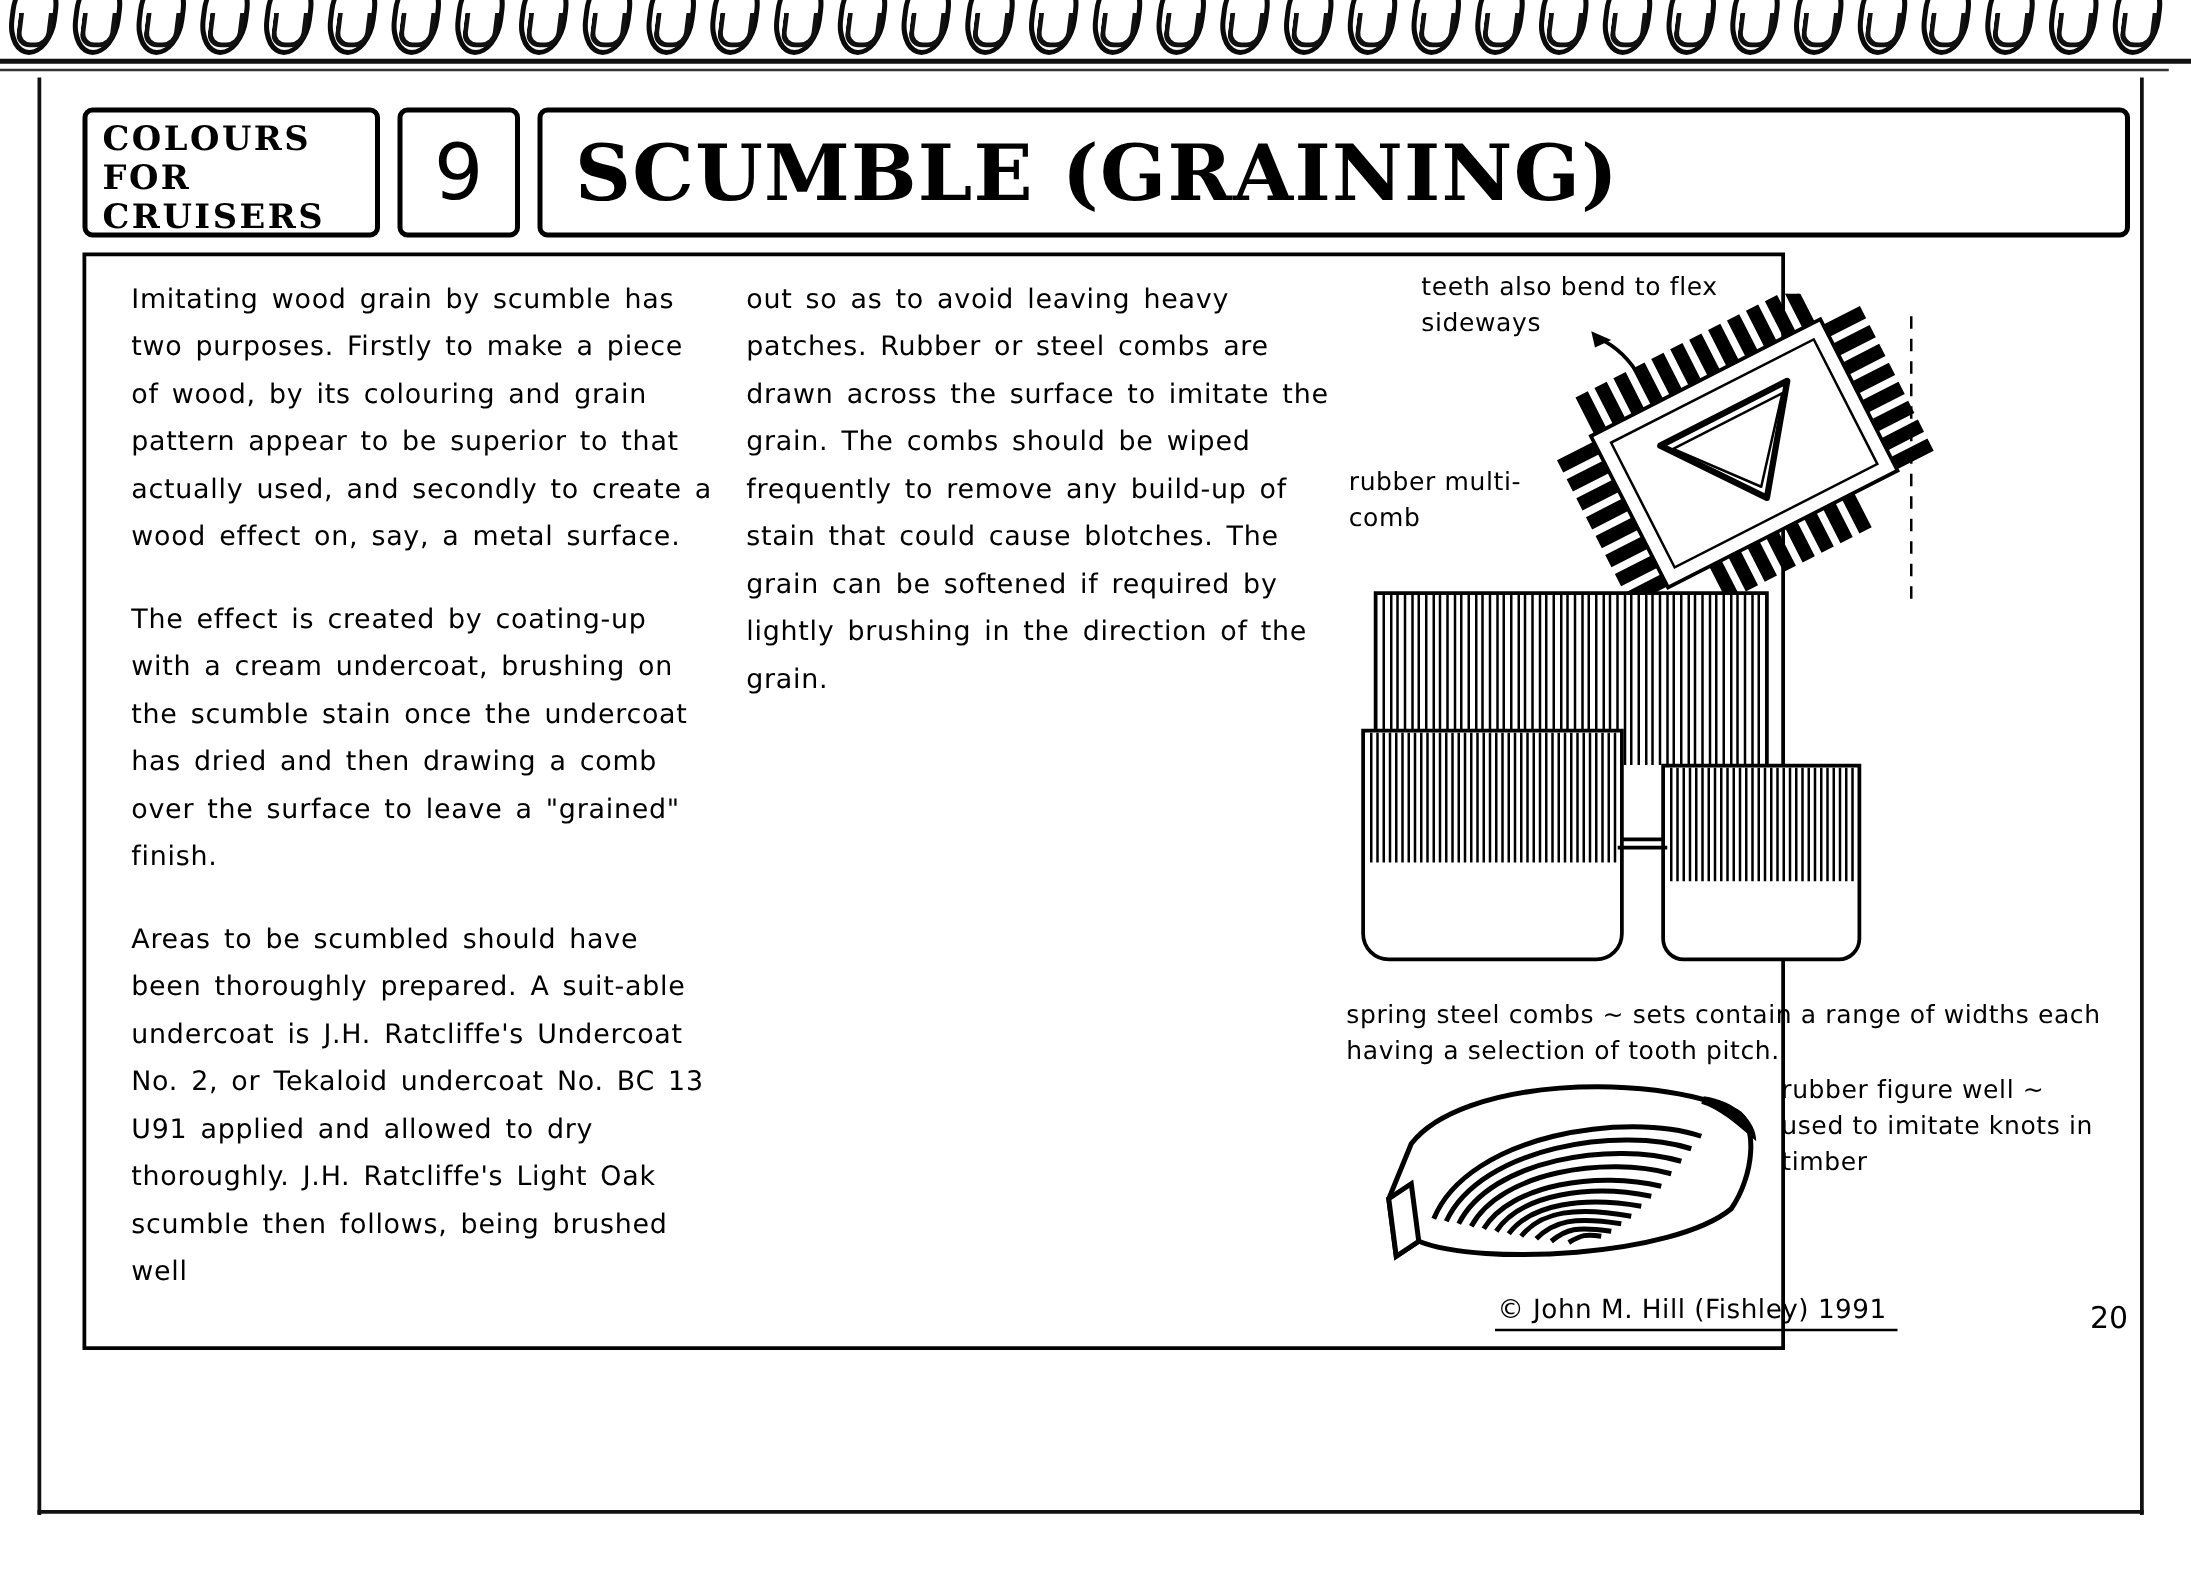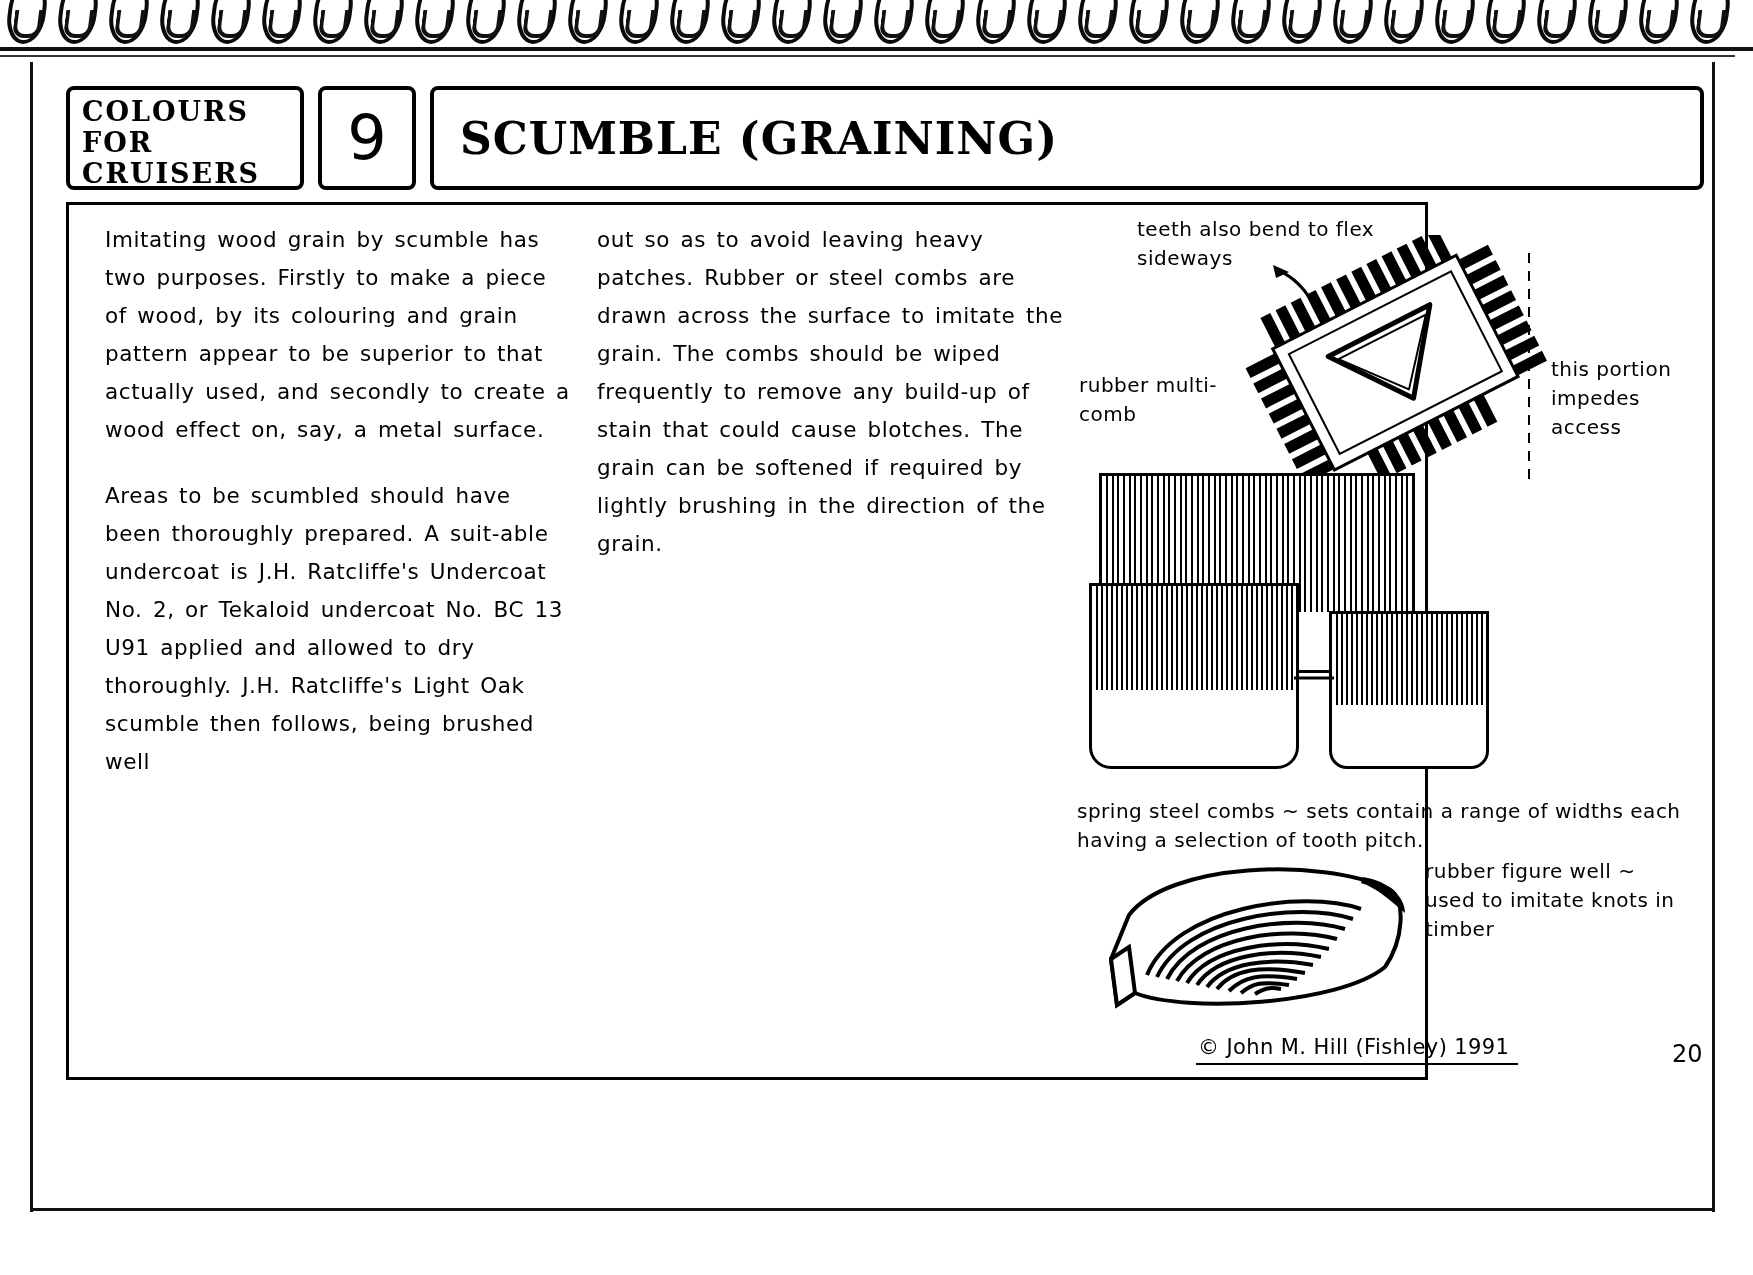--- a/index.html
+++ b/index.html
@@ -24,21 +24,21 @@
 
   
   .header{position:absolute;left:66px;top:86px;width:1638px;height:106px;}
   .hdr-box{position:absolute;border:4px solid #000;border-radius:8px;background:#fff;box-sizing:border-box;}
   .hdr-series{left:0;top:0;width:238px;height:104px;padding:6px 0 0 12px;}
   .hdr-series div{font-family:"DejaVu Serif",serif;font-weight:bold;font-size:27px;
       letter-spacing:2px;line-height:31px;}
   .hdr-num{left:252px;top:0;width:98px;height:104px;display:flex;align-items:center;justify-content:center;}
   .hdr-num span{font-family:"DejaVu Sans",sans-serif;font-size:62px;font-weight:400;line-height:1;}
   .hdr-title{left:364px;top:0;width:1274px;height:104px;display:flex;align-items:center;padding-left:26px;}
-  .hdr-title span{font-family:"DejaVu Serif",serif;font-weight:bold;font-size:44px;letter-spacing:1px;}
+  .hdr-title span{font-family:"DejaVu Serif",serif;font-weight:bold;font-size:62px;letter-spacing:1px;}
 
   
   .bodyframe{position:absolute;left:66px;top:202px;width:1362px;height:878px;
       border:3px solid #000;box-sizing:border-box;background:#fff;}
 
   
   .hand{font-family:"DejaVu Sans",sans-serif;font-size:21.5px;line-height:38px;
         letter-spacing:0.6px;word-spacing:3px;}
   .hand p{margin:0 0 28px 0;}
 
@@ -136,20 +136,21 @@
   <div class="hdr-box hdr-title">
     <span>SCUMBLE (GRAINING)</span>
   </div>
 
 </div>
 
 <div class="bodyframe">
 
   <div class="col col1 hand colpad" id="col1">
       <p>Imitating wood grain by scumble has two purposes. Firstly to make a piece of wood, by its colouring and grain pattern appear to be superior to that actually used, and secondly to create a wood effect on, say, a metal surface.</p>
+      <p>The effect is created by coating-up with a cream undercoat, brushing on the scumble stain once the undercoat has dried and then drawing a comb over the surface to leave a "grained" finish.</p>
       <p>Areas to be scumbled should have been thoroughly prepared. A suit-able undercoat is J.H. Ratcliffe's Undercoat No. 2, or Tekaloid undercoat No. BC 13 U91 applied and allowed to dry thoroughly. J.H. Ratcliffe's Light Oak scumble then follows, being brushed well</p>
     </div>
 
   <div class="col col2 hand colpad" id="col2">
       <p>out so as to avoid leaving heavy patches. Rubber or steel combs are drawn across the surface to imitate the grain. The combs should be wiped frequently to remove any build-up of stain that could cause blotches. The grain can be softened if required by lightly brushing in the direction of the grain.</p>
     </div>
 
   <div class="figcol">
 
     <div class="lbl" style="left:68px;top:10px;width:300px;">teeth also bend to flex sideways</div>
@@ -215,21 +216,20 @@
 
         <path d="M46 34 C62 40 72 50 80 62" fill="none" stroke="#000" stroke-width="3"></path>
         <path d="M44 30 L60 37 L47 43 Z" fill="#000"></path>
 
         <path d="M300 18 L300 244" fill="none" stroke="#000" stroke-width="2" stroke-dasharray="10 8"></path>
       </svg>
     </div>
 
     <div class="lbl" style="left:10px;top:166px;width:150px;">rubber multi-comb</div>
 
-    <div class="lbl" style="left:482px;top:150px;width:130px;">this portion impedes access</div>
 
     <div class="fig-steel">
       <div class="combplate" id="plateA" style="left:10px;top:10px;width:316px;height:200px;border-radius:0 0 22px 22px;">
         <div class="teeth" id="teethA">
             <i style="left: 4px; bottom: 30%; top: 0px;"></i>
             <i style="left: 9.66667px; bottom: 30%; top: 0px;"></i>
             <i style="left: 15.3333px; bottom: 30%; top: 0px;"></i>
             <i style="left: 21px; bottom: 30%; top: 0px;"></i>
             <i style="left: 26.6667px; bottom: 30%; top: 0px;"></i>
             <i style="left: 32.3333px; bottom: 30%; top: 0px;"></i>

